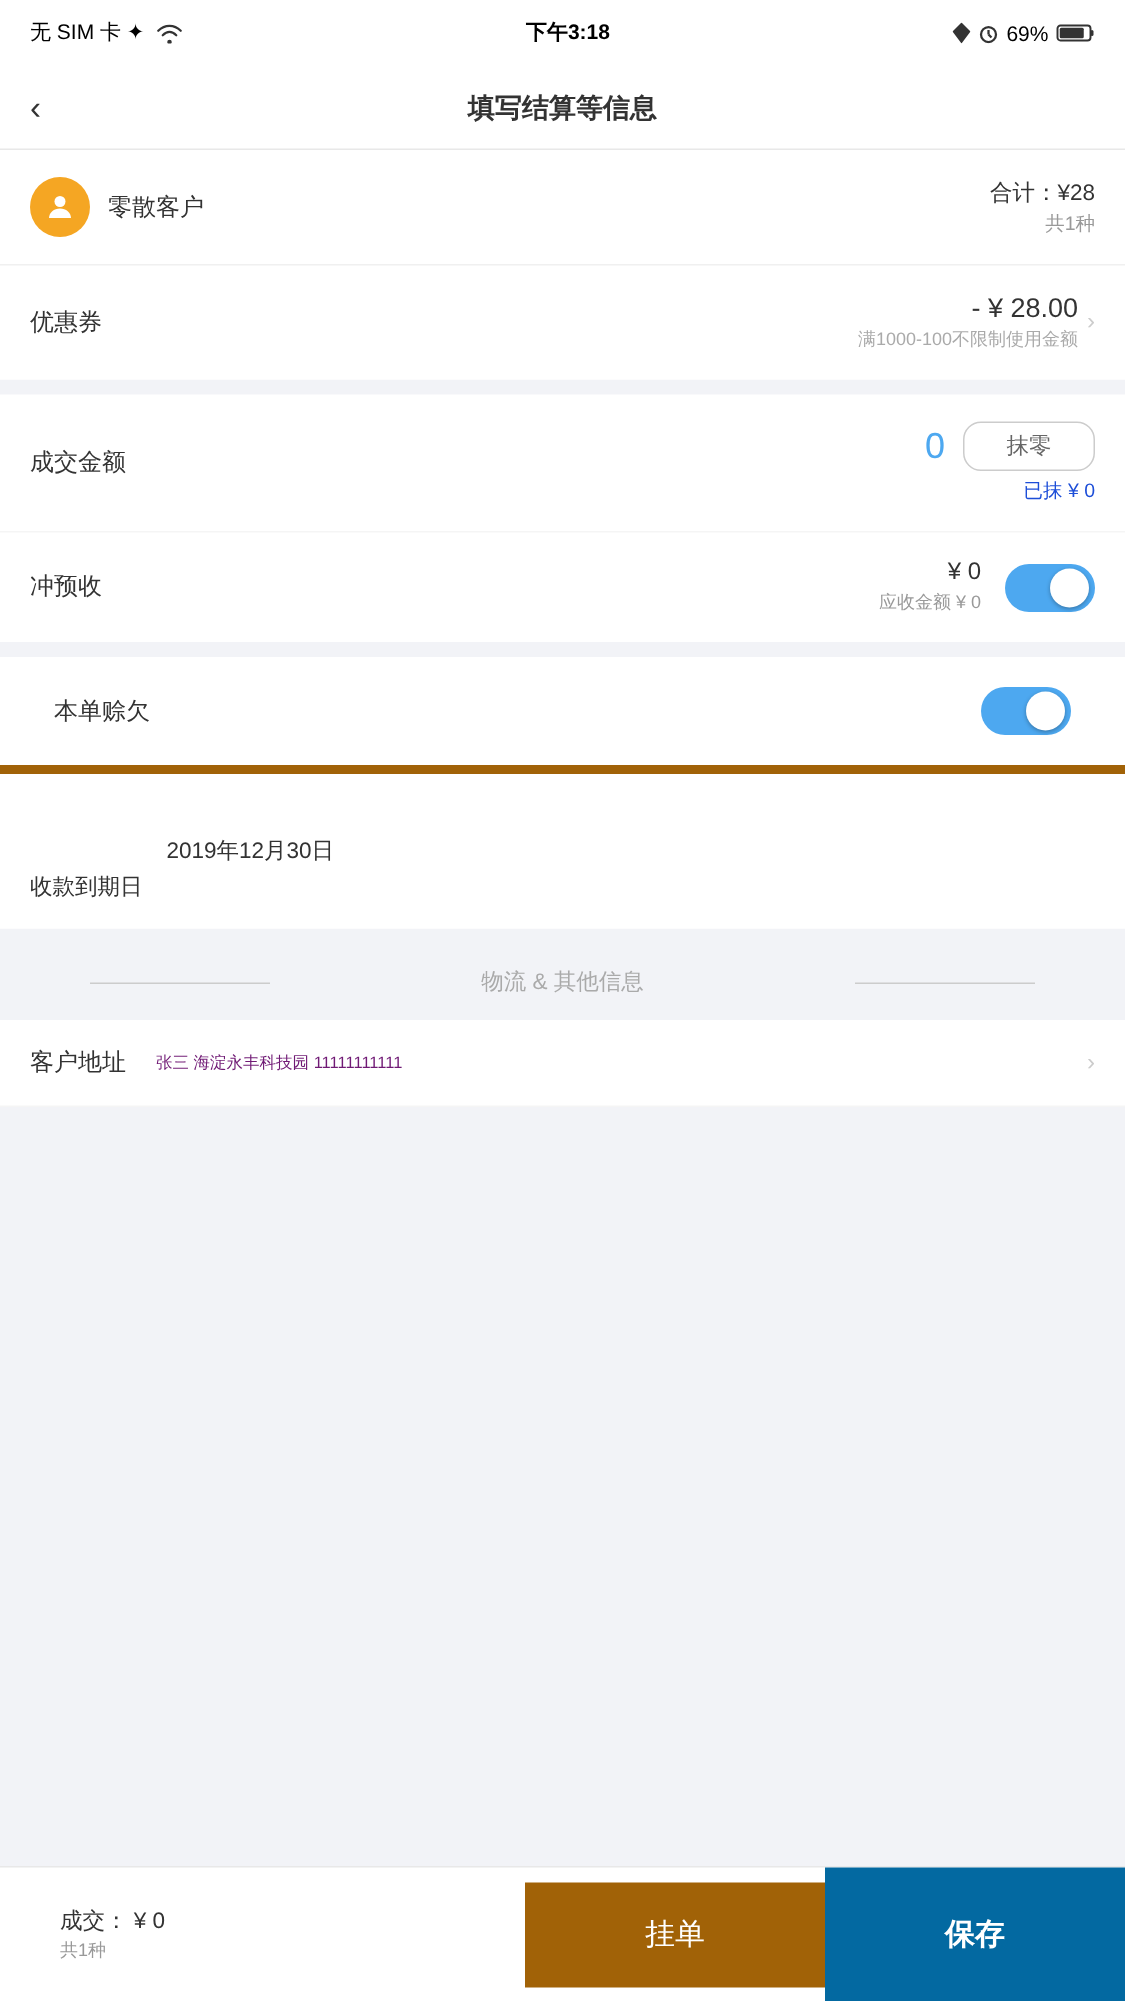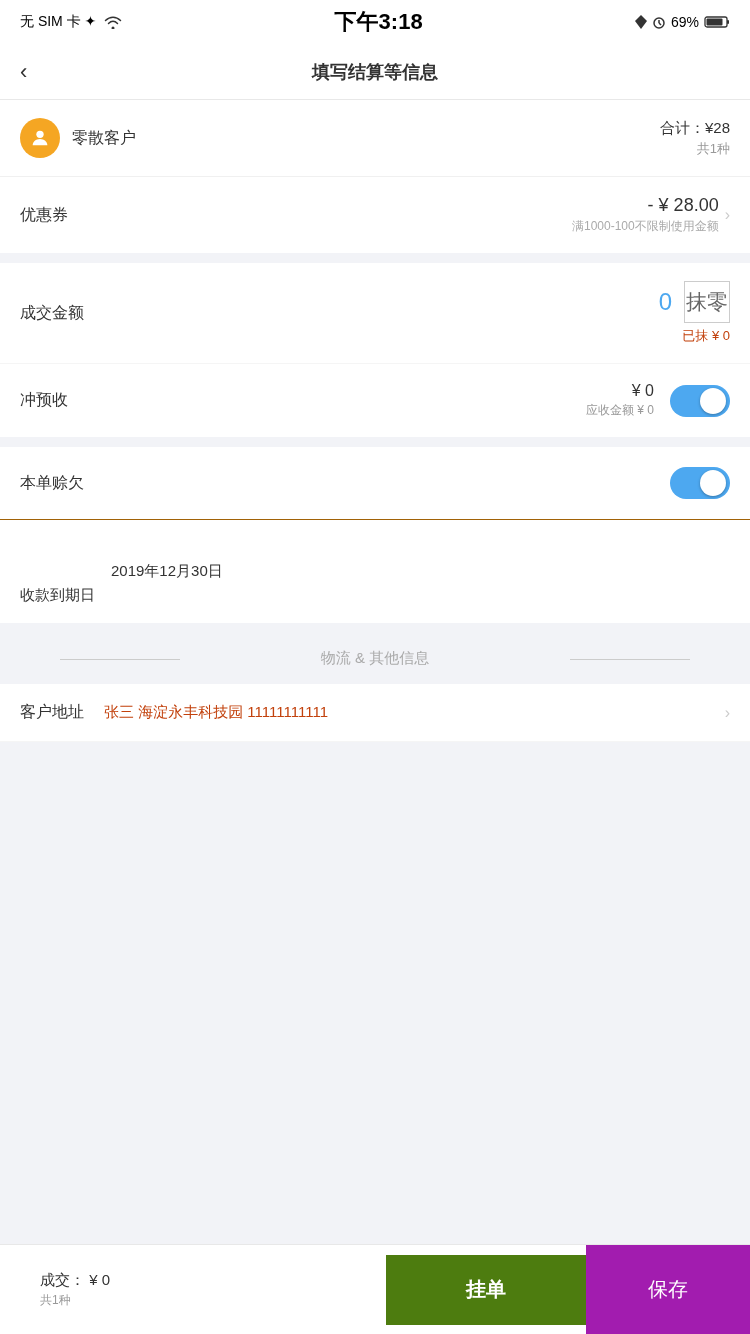--- a/index.html
+++ b/index.html
@@ -18,21 +18,21 @@
       background: #fff;
       height: 44px;
       display: flex;
       align-items: center;
       justify-content: space-between;
       padding: 0 20px;
       font-size: 15px;
       font-weight: 500;
     }
     .status-left { display: flex; align-items: center; gap: 8px; font-size: 14px; }
-    .status-center { font-size: 22px; font-weight: 600; }
+    .status-center { font-size: 14px; font-weight: 600; }
     .status-right { display: flex; align-items: center; gap: 5px; font-size: 14px; }
 
     
     .nav-bar {
       background: #fff;
       height: 56px;
       display: flex;
       align-items: center;
       justify-content: center;
       position: relative;
@@ -124,30 +124,30 @@
       color: #4da8f0;
       font-weight: 500;
       border: none;
       outline: none;
       text-align: right;
       width: 80px;
       background: transparent;
     }
     .round-zero-btn {
       border: 1px solid #ccc;
-      border-radius: 0;
-      padding: 6px 1px;
-      font-size: 21px;
+      border-radius: 12px;
+      padding: 6px 28px;
+      font-size: 15px;
       color: #666;
       background: #fff;
       cursor: pointer;
     }
     .already-rounded {
       font-size: 13px;
-      color: #c2410c;
+      color: #1d4ed8;
       text-align: right;
       margin-top: 4px;
     }
     .deal-right-col { text-align: right; }
 
     
     .chong-right-col { text-align: right; }
     .chong-amount { font-size: 16px; color: #333; font-weight: 500; }
     .chong-receivable { font-size: 12px; color: #999; margin-top: 2px; }
 
@@ -169,23 +169,23 @@
       top: 3px;
       right: 4px;
       box-shadow: 0 1px 3px rgba(0,0,0,0.3);
     }
 
     
     .debt-row {
       display: flex;
       align-items: center;
       justify-content: space-between;
-      padding: 20px 20px;
-      background: #fff;
-      border-bottom: 1px solid #a16207;
+      padding: 20px 36px;
+      background: #fff;
+      border-bottom: 6px solid #a16207;
     }
     .debt-label { font-size: 16px; color: #333; }
 
     
     .due-date-row {
       display: flex;
       align-items: center;
       padding: 18px 20px;
       background: #fff;
     }
@@ -213,21 +213,21 @@
 
     
     .address-row {
       display: flex;
       align-items: center;
       padding: 18px 20px;
       background: #fff;
       border-bottom: 1px solid #f5f5f5;
     }
     .address-label { font-size: 16px; color: #333; flex-shrink: 0; margin-right: 20px; }
-    .address-value { font-size: 15px; color: #c2410c; flex: 1; }
+    .address-value { font-size: 11px; color: #701a75; flex: 1; }
     .address-chevron { color: #ccc; font-size: 16px; margin-left: 8px; }
 
     
     .bottom-bar {
       position: fixed;
       bottom: 0;
       left: 0;
       width: 750px;
       height: 90px;
       background: #fff;
@@ -237,35 +237,35 @@
     }
     .bottom-deal-info {
       flex: 1;
       padding-left: 40px;
     }
     .bottom-deal-label { font-size: 15px; color: #333; }
     .bottom-deal-count { font-size: 12px; color: #999; margin-top: 2px; }
     .btn-hang {
       width: 200px;
       height: 70px;
-      background: #4d7c0f;
+      background: #a16207;
+      color: #fff;
+      font-size: 20px;
+      font-weight: 400;
+      border: none;
+      cursor: pointer;
+      display: flex; align-items: center; justify-content: center;
+    }
+    .btn-save {
+      width: 200px;
+      height: 90px;
+      background: #0369a1;
       color: #fff;
       font-size: 20px;
       font-weight: 700;
-      border: none;
-      cursor: pointer;
-      display: flex; align-items: center; justify-content: center;
-    }
-    .btn-save {
-      width: 164px;
-      height: 90px;
-      background: #a21caf;
-      color: #fff;
-      font-size: 20px;
-      font-weight: 400;
       border: none;
       cursor: pointer;
       display: flex; align-items: center; justify-content: center;
     }
 
     .empty-space {
       background: #f2f3f7;
       height: 200px;
     }
   </style>

